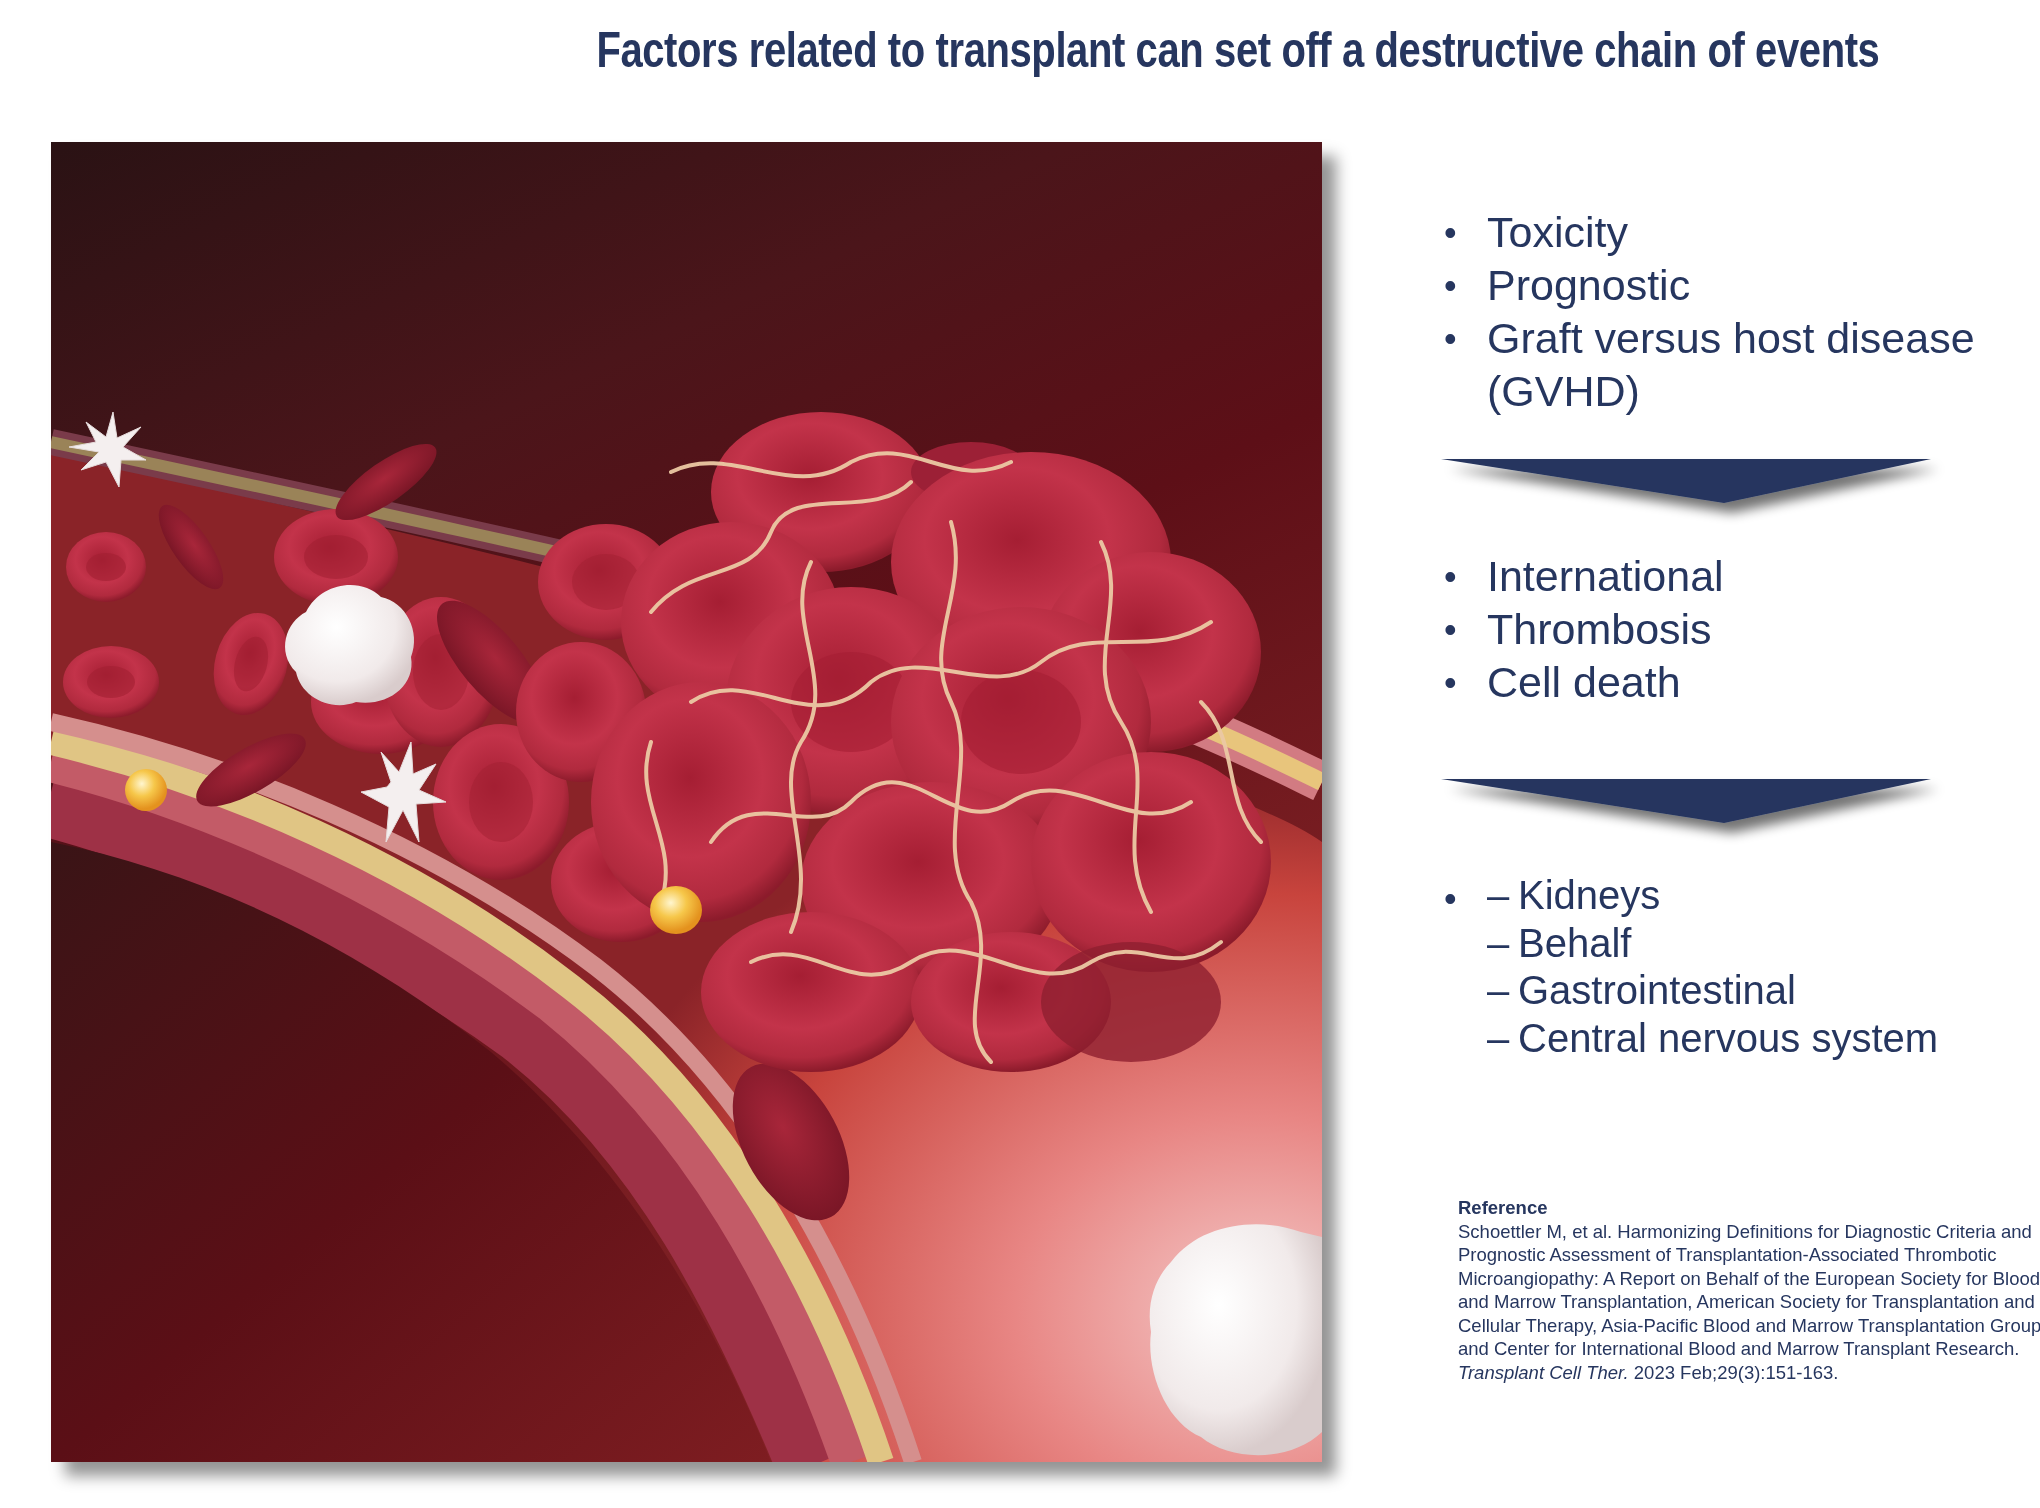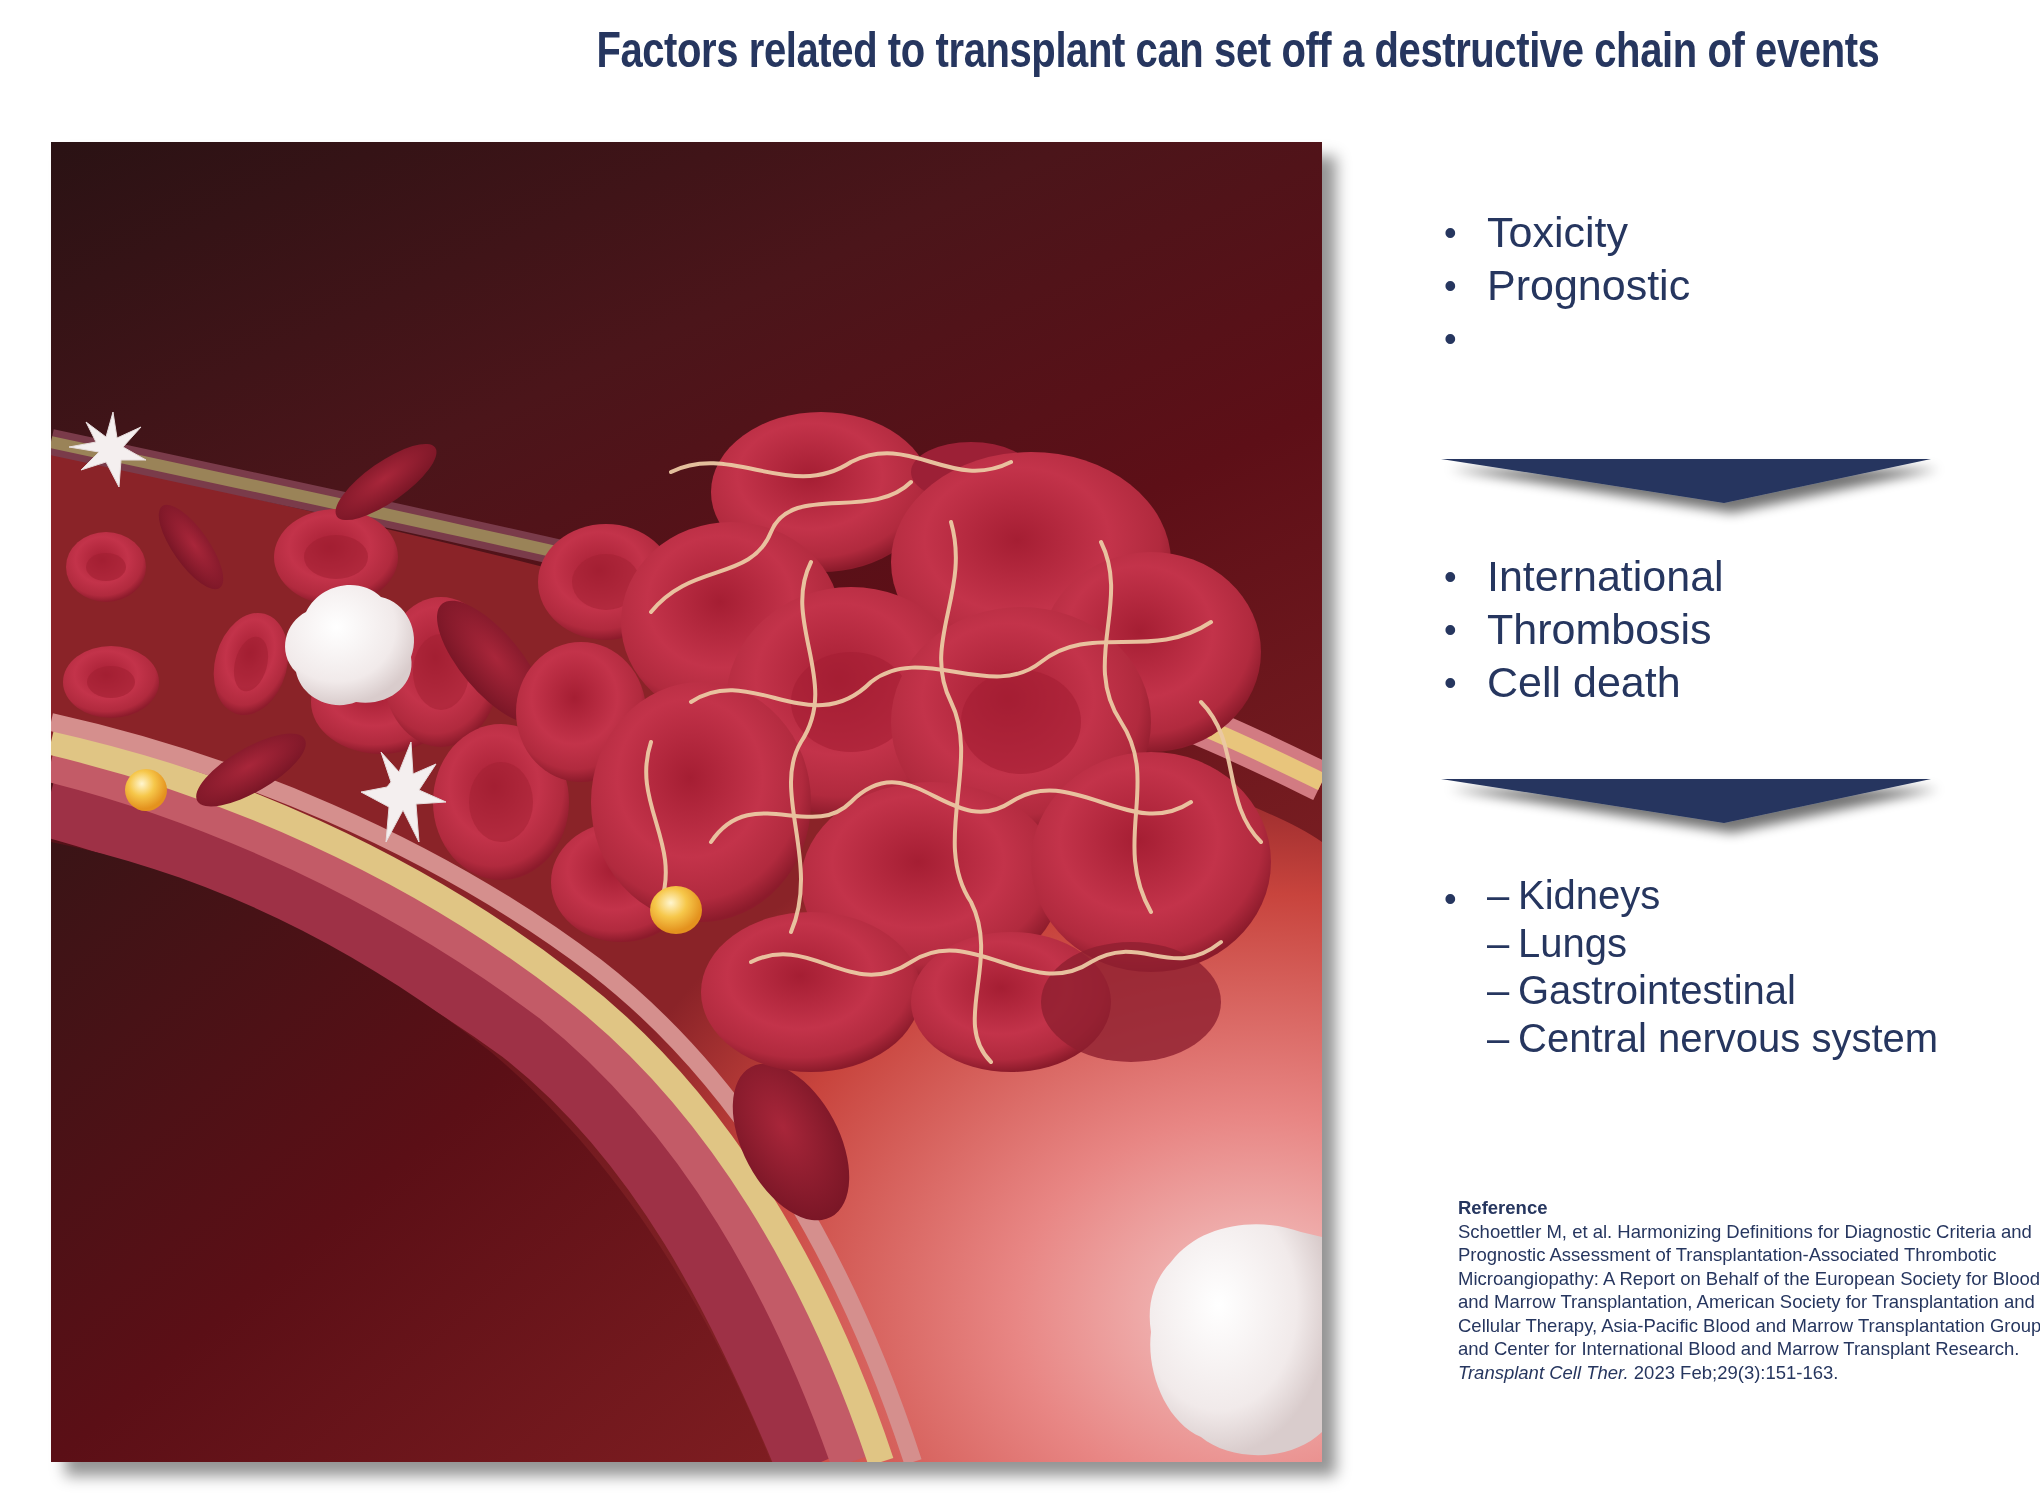--- a/index.html
+++ b/index.html
@@ -168,20 +168,21 @@
     <li class="li">
       <span class="bullet">•</span>
       <span>Toxicity</span>
     </li>
     <li class="li">
       <span class="bullet">•</span>
       <span>Prognostic</span>
     </li>
     <li class="li" style="padding-right:20px;">
       <span class="bullet">•</span>
+      <span>Graft versus host disease (GVHD)</span>
     </li>
   </ul>
 </div>
 
 <div class="arrow" style="top:459px;">
   <svg width="490" height="48" viewBox="0 0 490 48">
     <defs>
       <filter id="arrShadow1" x="-10%" y="-50%" width="120%" height="250%">
         <feGaussianBlur in="SourceAlpha" stdDeviation="6"></feGaussianBlur>
         <feOffset dx="8" dy="10" result="o"></feOffset>
@@ -238,21 +239,21 @@
   <ul class="list">
     <li class="li" style="padding-right:60px;">
       <span class="bullet">•</span>
       <ul class="sub">
         <li class="sub-li">
           <span class="dash">–</span>
           <span>Kidneys</span>
         </li>
         <li class="sub-li">
           <span class="dash">–</span>
-          <span>Lungs</span>
+          <span>Behalf</span>
         </li>
         <li class="sub-li">
           <span class="dash">–</span>
           <span>Gastrointestinal</span>
         </li>
         <li class="sub-li">
           <span class="dash">–</span>
           <span>Central nervous system</span>
         </li>
       </ul>

